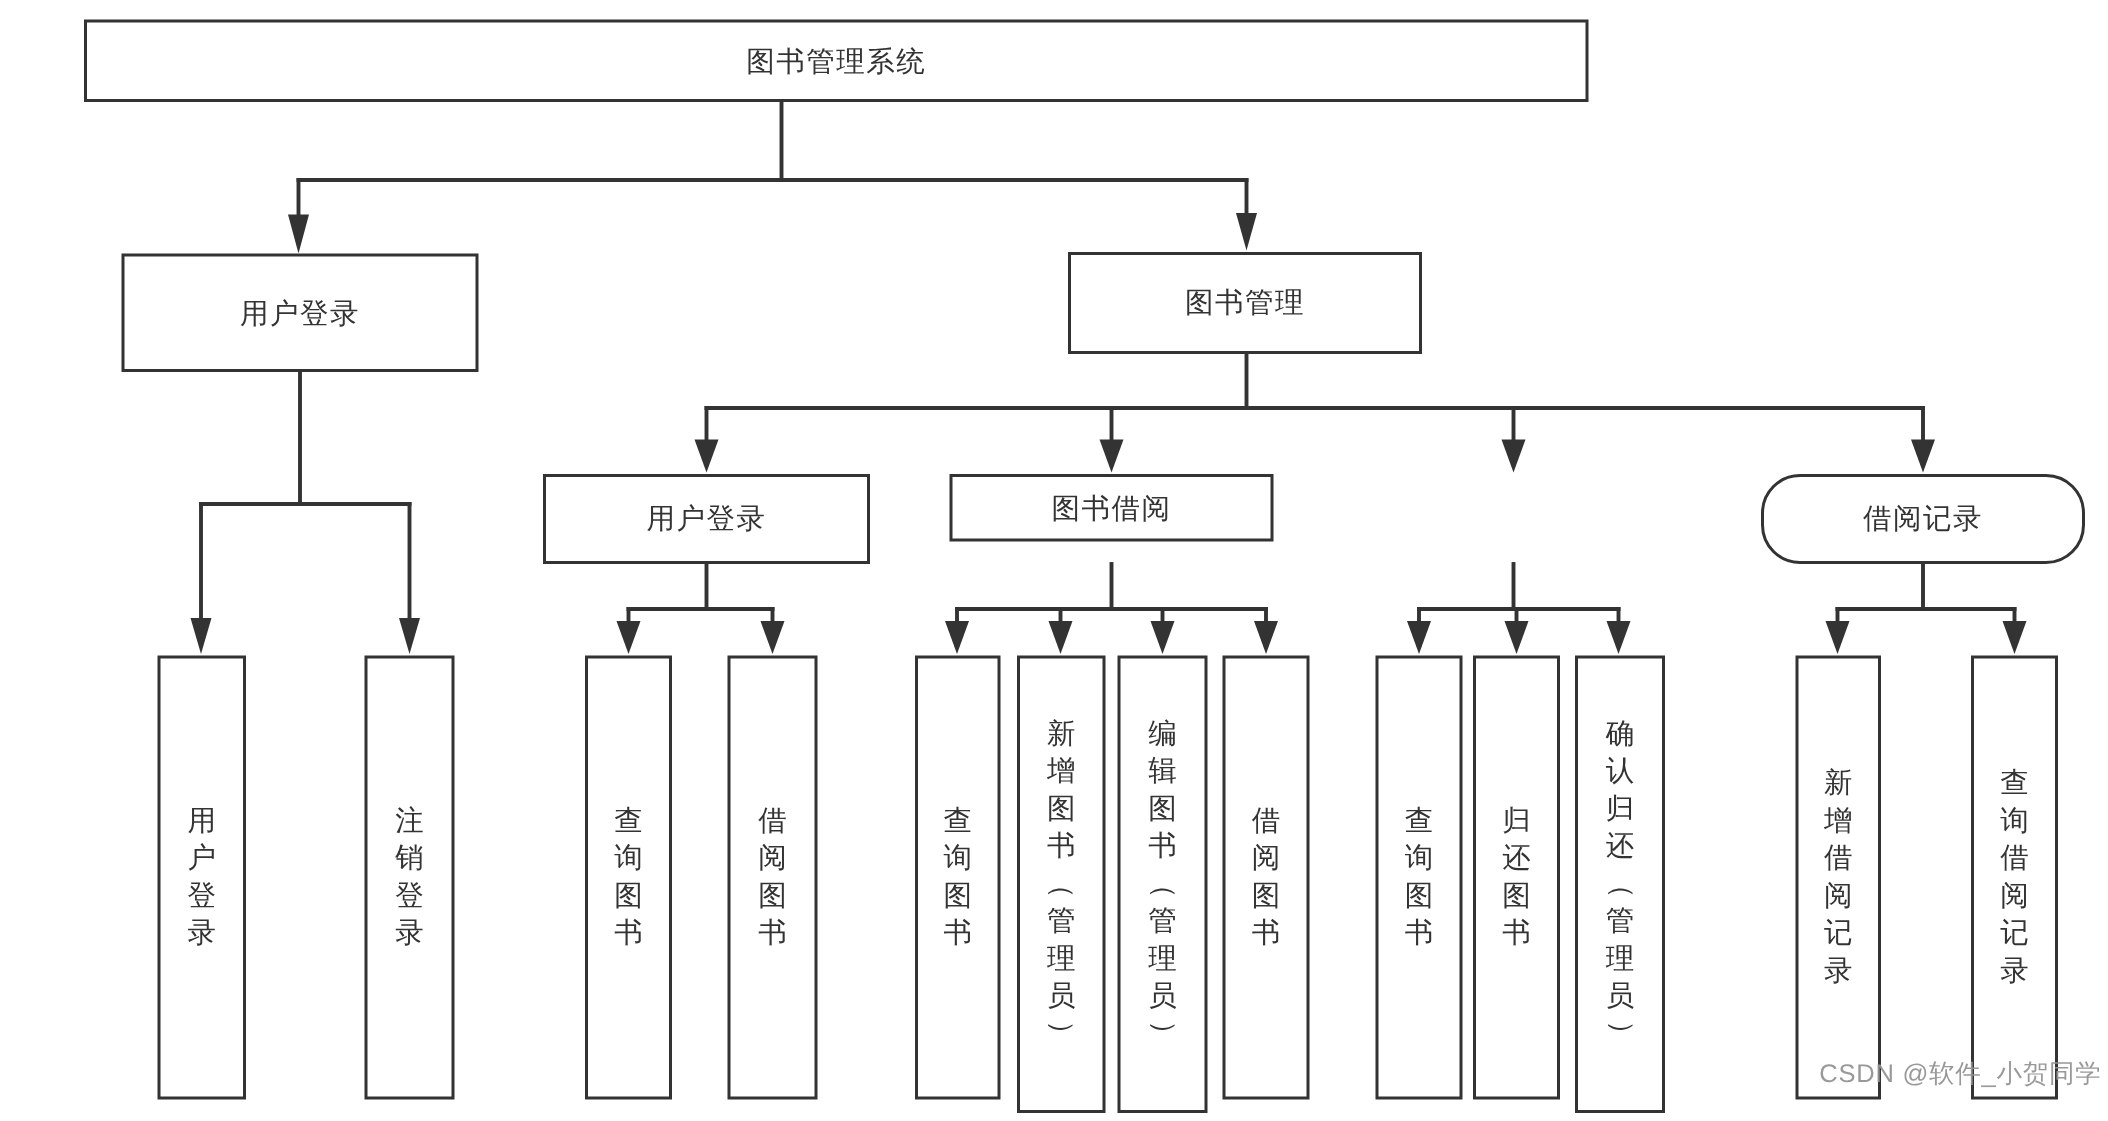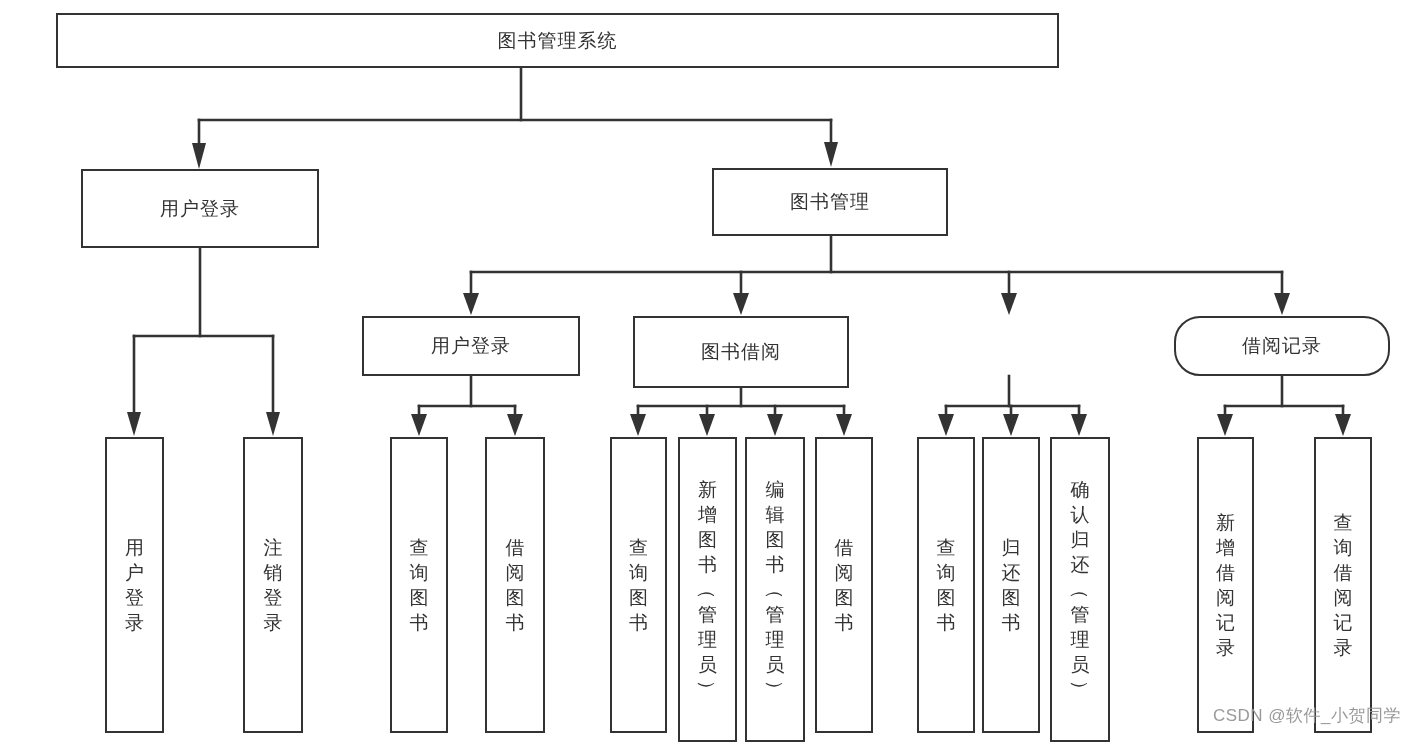--- a/index.html
+++ b/index.html
@@ -121,21 +121,21 @@
   <div class="node hnode" style="left:81px; top:169px; width:238px; height:79px;">
     <span>用户登录</span>
   </div>
   <div class="node hnode" style="left:712px; top:168px; width:236px; height:68px;">
     <span>图书管理</span>
   </div>
 
   <div class="node hnode" style="left:362px; top:316px; width:218px; height:60px;">
     <span>用户登录</span>
   </div>
-  <div class="node hnode" style="left:633px; top:316px; width:216px; height:72px;">
+  <div class="node hnode" style="left:633px; top:316px; width:216px; height:45px;">
     <span>图书借阅</span>
   </div>
   <div class="node hnode" style="left:1174px; top:316px; width:216px; height:60px;border-radius:26px;">
     <span>借阅记录</span>
   </div>
 
   <div class="node vnode" style="left:105px; top:437px; width:59px; height:296px;">
       <span class="vchar">用</span>
       <span class="vchar">户</span>
       <span class="vchar">登</span>

